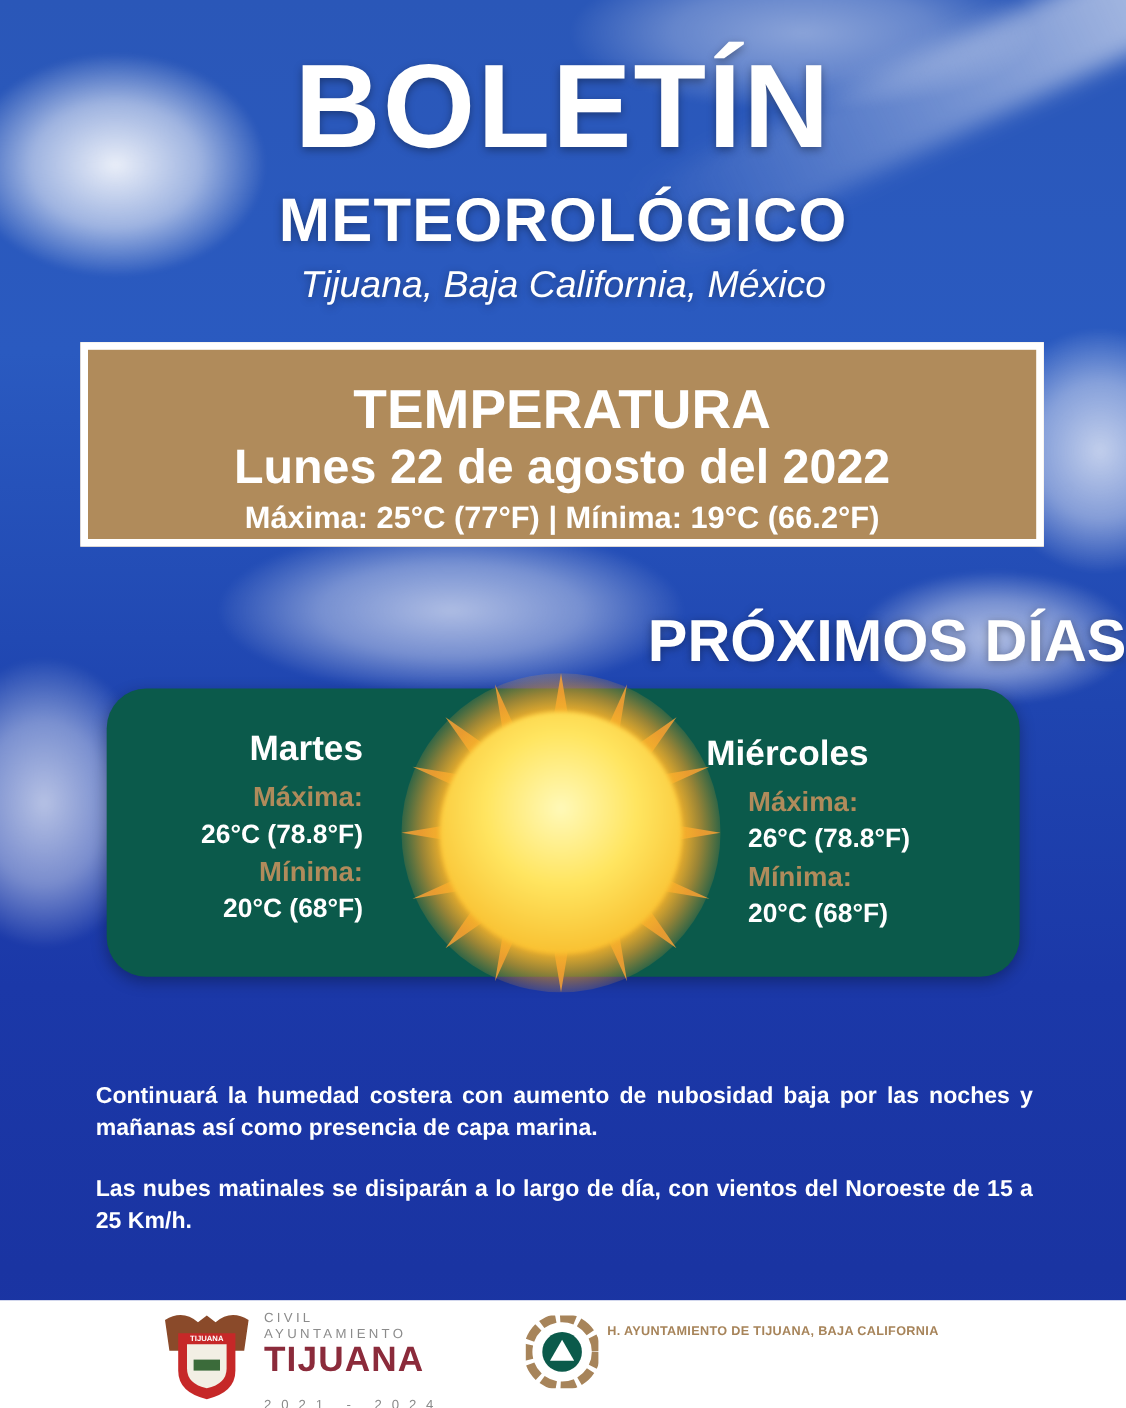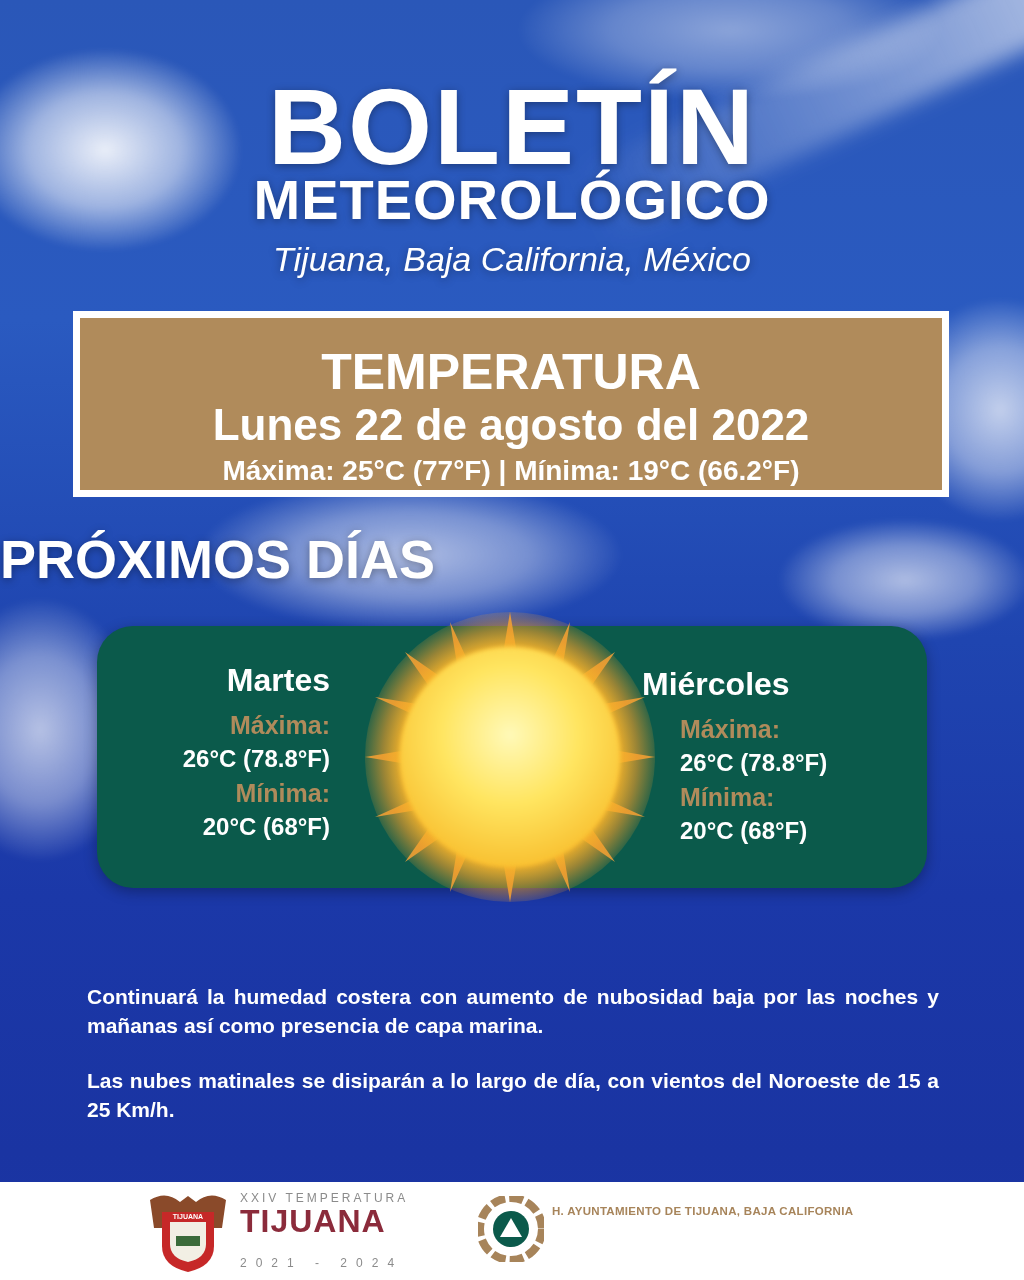--- a/index.html
+++ b/index.html
@@ -3,28 +3,28 @@
 <meta charset="utf-8">
 <style>
   html,body{margin:0;padding:0;}
   body{width:1024px;height:1280px;overflow:hidden;font-family:"Liberation Sans",sans-serif;}
   .poster{position:relative;width:1024px;height:1280px;overflow:hidden;
     background:linear-gradient(180deg,#2a57b8 0%,#2a5ac0 25%,#1f45b0 50%,#1b38a8 70%,#1a34a2 90%,#1b36a5 100%);}
   .cloud{position:absolute;border-radius:50%;background:radial-gradient(ellipse at center,rgba(255,255,255,0.9) 0%,rgba(255,255,255,0.55) 40%,rgba(255,255,255,0) 72%);filter:blur(3px);}
   .ray{position:absolute;right:-60px;top:60px;width:520px;height:80px;transform:rotate(-25deg);
     background:linear-gradient(90deg,rgba(255,255,255,0) 0%,rgba(255,255,255,0.35) 60%,rgba(255,255,255,0.6) 100%);filter:blur(10px);}
   .title{position:absolute;left:0;width:1024px;text-align:center;color:#fff;font-weight:bold;text-shadow:0 2px 8px rgba(0,0,0,0.35);}
-  .t1{top:72px;font-size:108px;letter-spacing:2px;line-height:110px;}
+  .t1{top:42px;font-size:108px;letter-spacing:2px;line-height:110px;}
   .t2{top:168px;font-size:56px;letter-spacing:1px;line-height:64px;}
   .t3{top:238px;font-size:34px;font-style:italic;font-weight:normal;line-height:42px;}
   .tempbox{position:absolute;left:73px;top:311px;width:876px;height:186px;box-sizing:border-box;border:7px solid #fff;background:#b08b5b;text-align:center;color:#fff;}
   .tb1{font-size:50px;font-weight:bold;line-height:56px;margin-top:26px;}
   .tb2{font-size:44px;font-weight:bold;line-height:50px;}
   .tb3{font-size:28px;font-weight:bold;line-height:38px;margin-top:2px;}
-  .prox{position:absolute;top:528px;left:0;width:1024px;text-align:left;color:#fff;font-size:54px;font-weight:bold;text-shadow:0 2px 8px rgba(0,0,0,0.35);}
+  .prox{position:absolute;top:552px;left:0;width:1024px;text-align:right;color:#fff;font-size:54px;font-weight:bold;text-shadow:0 2px 8px rgba(0,0,0,0.35);}
   .greenbox{position:absolute;left:97px;top:626px;width:830px;height:262px;border-radius:36px;background:#0b5a4b;box-shadow:0 4px 14px rgba(0,0,0,0.3);}
   .sun{position:absolute;left:365px;top:612px;width:290px;height:290px;}
   .sun .glow{position:absolute;left:0;top:0;width:290px;height:290px;border-radius:50%;
     background:radial-gradient(circle,#fff6a0 0%,#ffd84a 35%,#f7b52b 52%,rgba(247,160,40,0.6) 62%,rgba(240,140,60,0) 74%);}
   .sun .core{position:absolute;left:35px;top:35px;width:220px;height:220px;border-radius:50%;
     background:radial-gradient(circle at 50% 40%,#fff9b8 0%,#ffe560 40%,#f8be2e 80%,#f0a624 100%);filter:blur(2px);}
   .day{position:absolute;color:#fff;font-weight:bold;}
   .day .name{font-size:32px;line-height:56px;}
   .day .lbl{font-size:25px;color:#b08b5b;line-height:34px;}
   .day .val{font-size:24px;line-height:34px;}
@@ -122,21 +122,21 @@
   <div class="logo1">
     <svg width="84" height="86" viewBox="0 0 84 86">
       <path d="M4 12 Q20 2 34 14 L42 8 L50 14 Q64 2 80 12 L76 40 L8 40 Z" fill="#8a4a2a"></path>
       <path d="M16 24 L68 24 L68 58 Q68 78 42 84 Q16 78 16 58 Z" fill="#c62828"></path>
       <path d="M24 34 L60 34 L60 56 Q60 70 42 74 Q24 70 24 56 Z" fill="#f2efe4"></path>
       <rect x="30" y="48" width="24" height="10" fill="#3b6b3a"></rect>
       <text x="42" y="31" font-size="7" fill="#fff" text-anchor="middle" font-family="Liberation Sans, sans-serif" font-weight="bold">TIJUANA</text>
     </svg>
   </div>
   <div class="ayto">
-    <div class="a1">XXIV TEMPERATURA</div>
+    <div class="a1">CIVIL AYUNTAMIENTO</div>
     <div class="a2">TIJUANA</div>
     <div class="a3">2021 - 2024</div>
   </div>
 
   <div class="logo2">
     <svg width="66" height="66" viewBox="0 0 66 66">
       <circle cx="33" cy="33" r="31" fill="none" stroke="#a7845a" stroke-width="8" stroke-dasharray="14 4"></circle>
       <circle cx="33" cy="33" r="18" fill="#0b5a4b"></circle>
       <polygon points="33,22 44,41 22,41" fill="#fff"></polygon>
     </svg>

